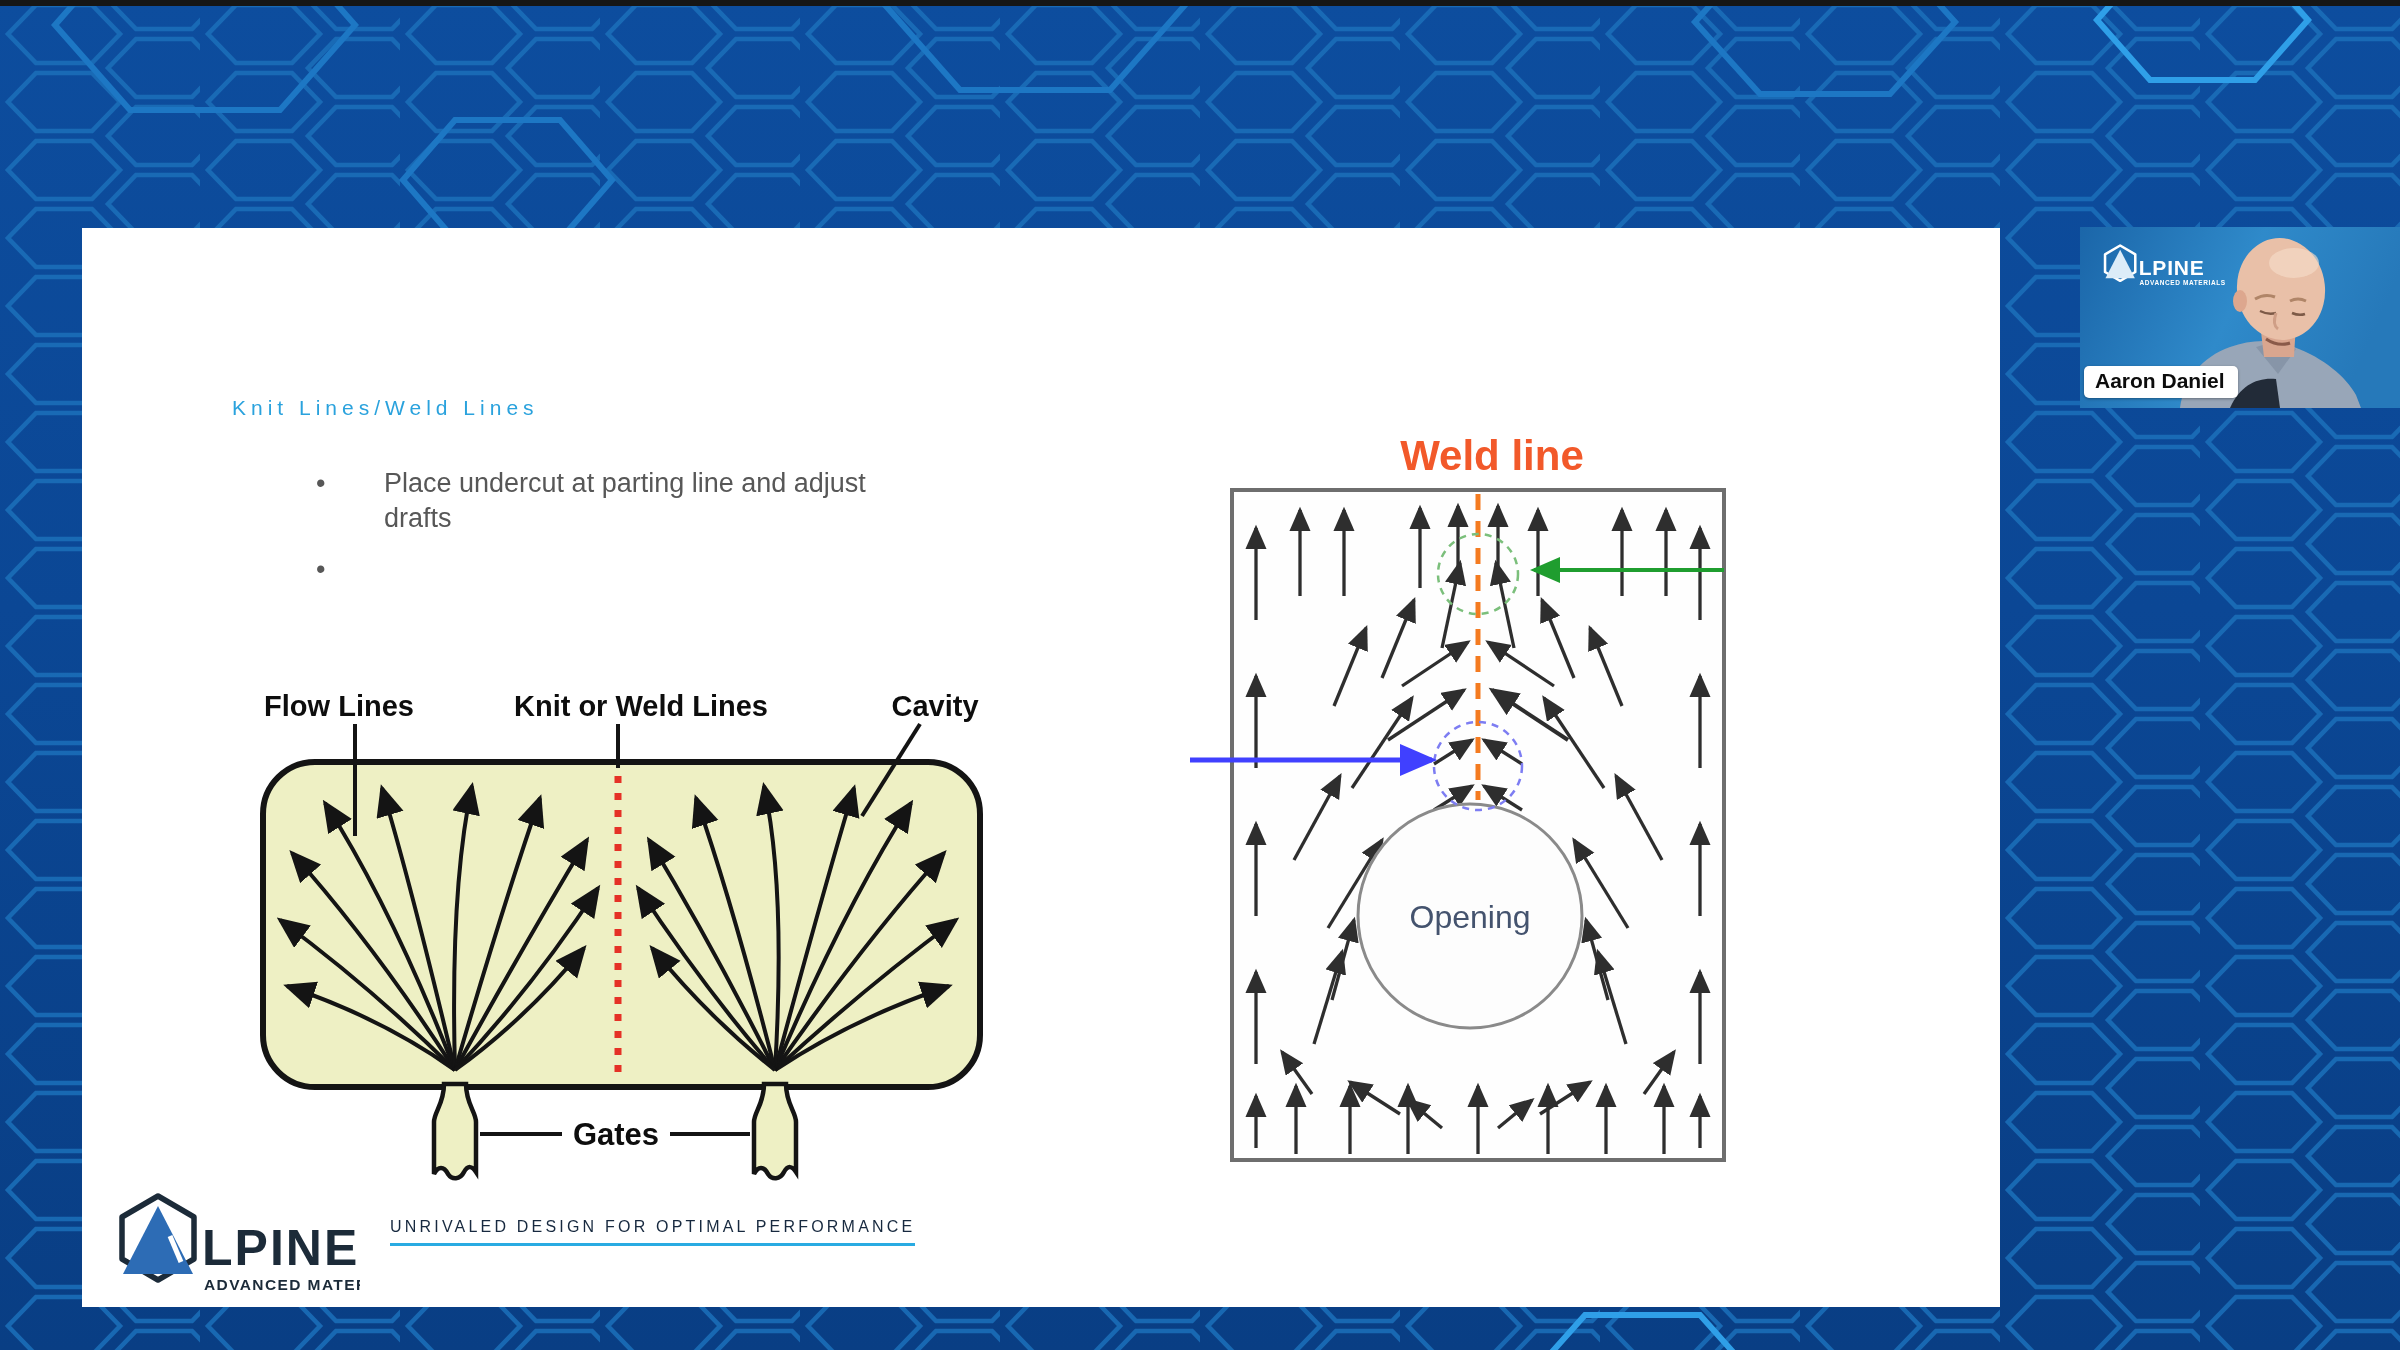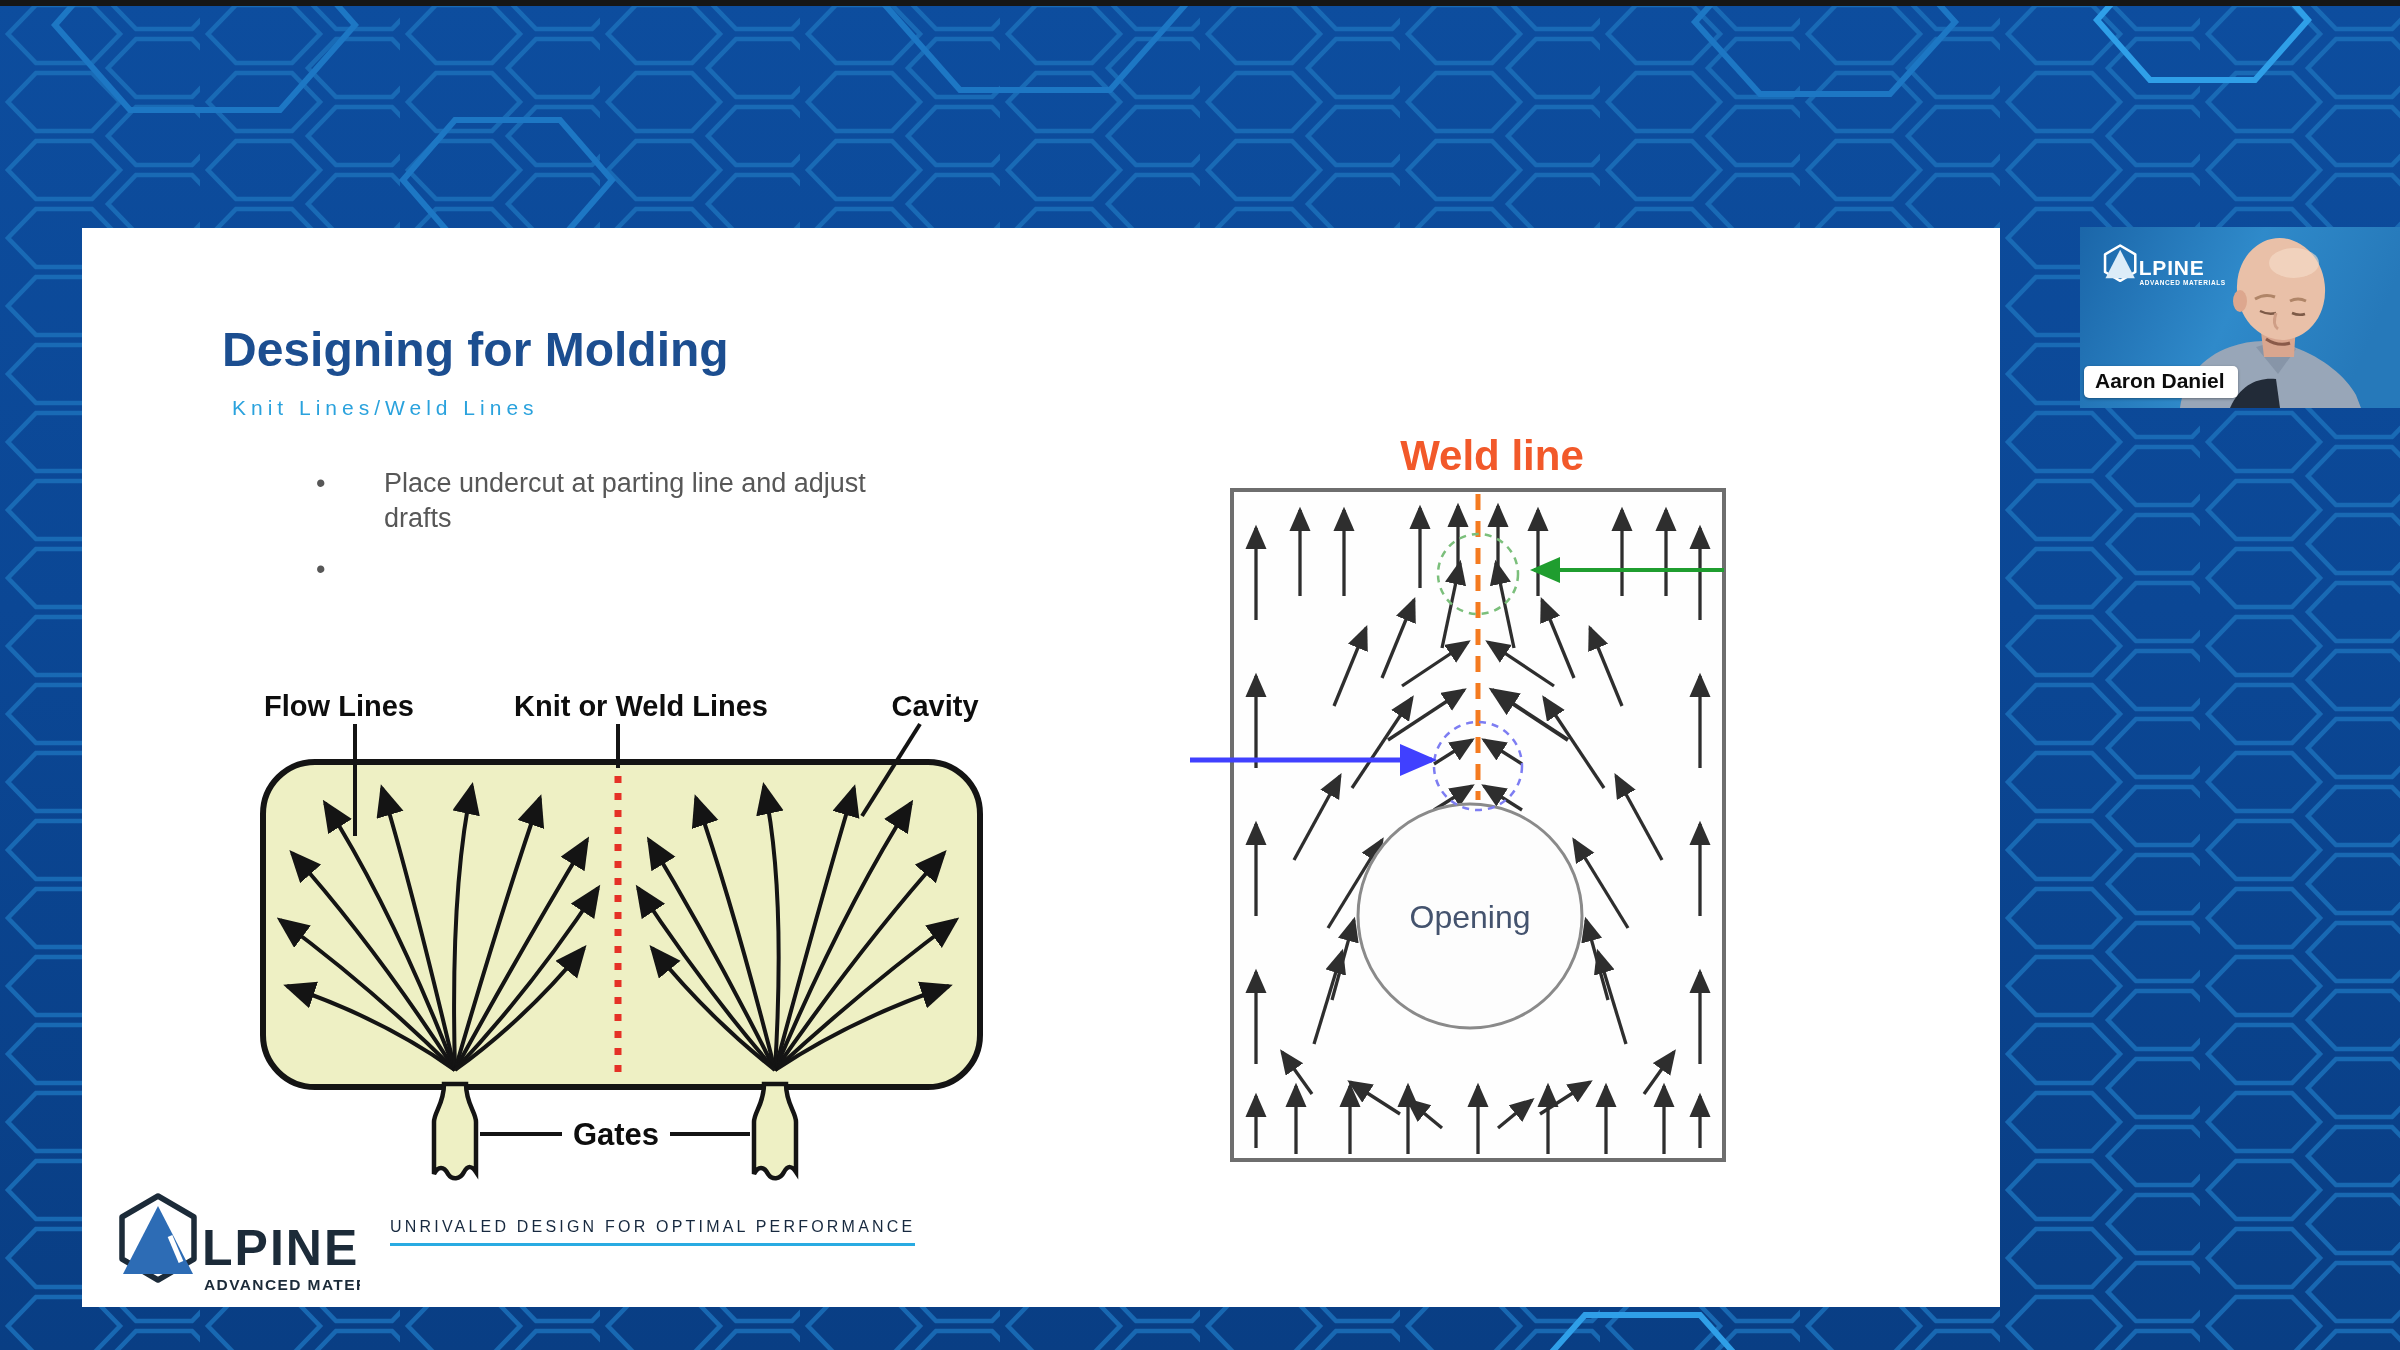--- a/index.html
+++ b/index.html
@@ -51,21 +51,20 @@
     <g fill="none" stroke="#2f9fe8" stroke-width="6">
       <polygon points="1585,1315 1700,1315 1758,1380 1700,1445 1585,1445 1527,1380"></polygon>
       <polygon points="2150,-40 2255,-40 2308,20 2255,80 2150,80 2097,20"></polygon>
     </g>
   </svg>
 
   <div class="topbar"></div>
 
   <div class="slide">
 
-    <div class="slide-title">Designing for Molding</div>
     <div class="slide-subtitle">Knit Lines/Weld Lines</div>
 
     <div class="bullets">
       <div class="bullet-row">
         <span class="bullet-dot">•</span>
         <span>Place undercut at parting line and adjust drafts</span>
       </div>
       <div class="bullet-row">
         <span class="bullet-dot">•</span>
       </div>

